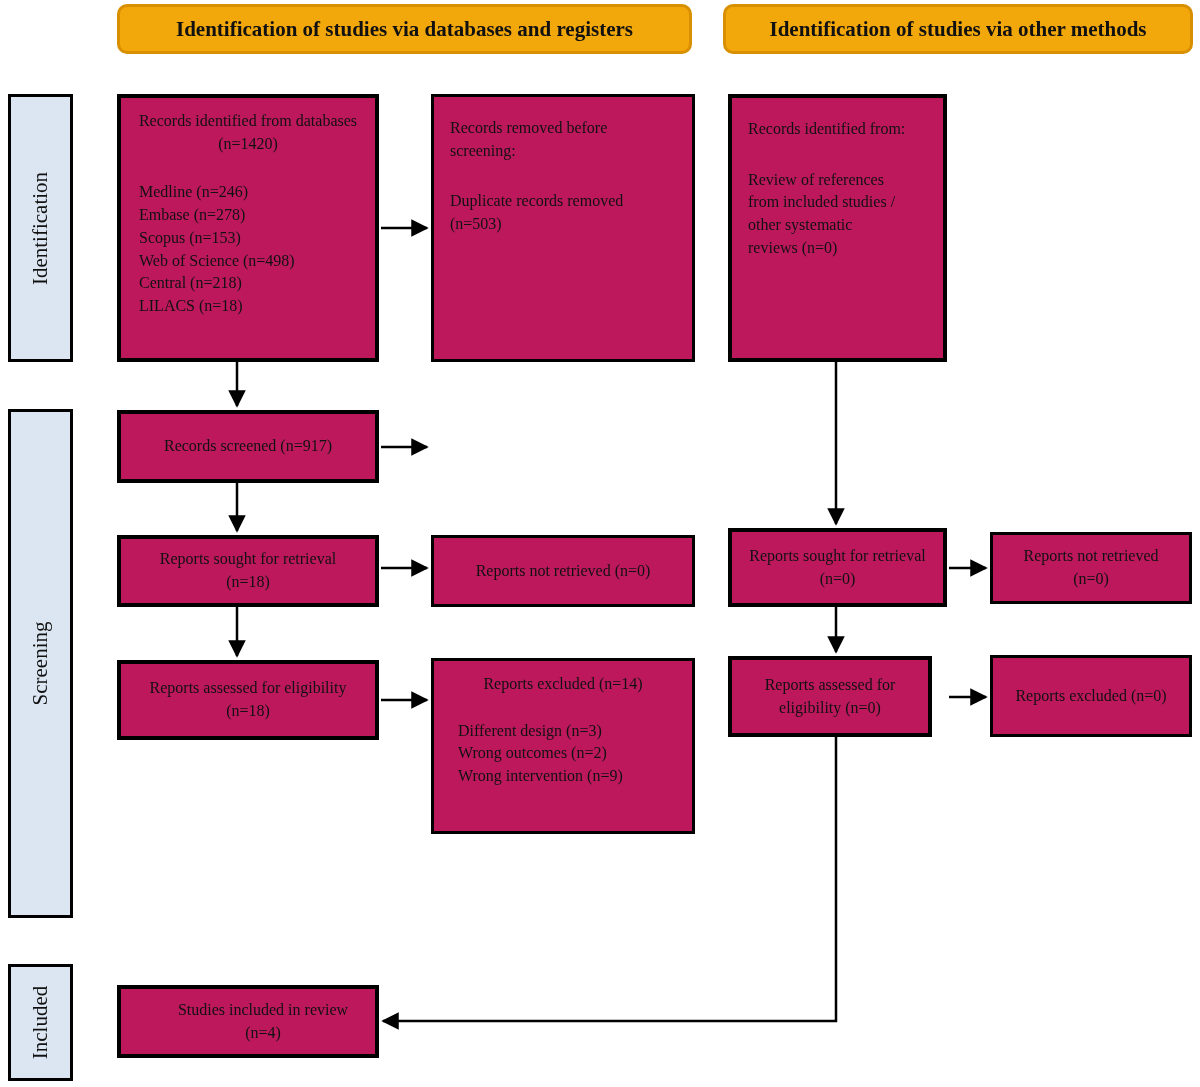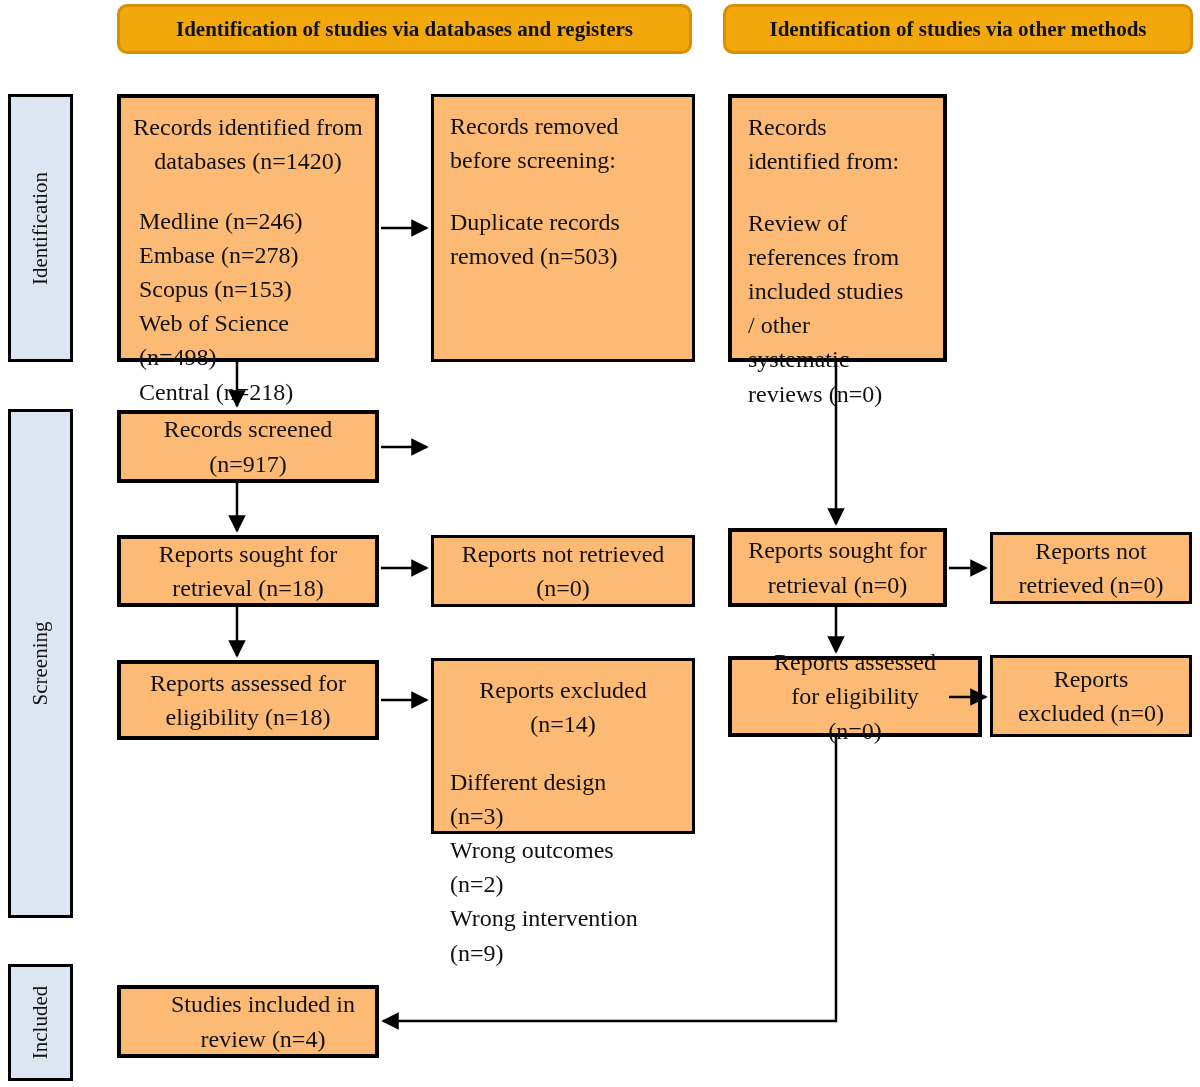--- a/index.html
+++ b/index.html
@@ -16,30 +16,30 @@
     border:3px solid var(--header-border,#D89000); border-radius:10px;
     font-weight:bold; font-size:21px; box-sizing:border-box; padding:0 10px;
   }
   .stage {
     position:absolute; display:flex; align-items:center; justify-content:center;
     background:var(--stage-fill,#DBE6F2); border:3px solid var(--box-border,#000);
     box-sizing:border-box;
   }
   .stage span { transform:rotate(-90deg); white-space:nowrap; font-size:21px; }
   .box {
-    position:absolute; background:#fdba74; border:3px solid var(--box-border,#000);
-    font-size:24px; line-height:1.42; box-sizing:border-box;
+    position:absolute; background:#be185d; border:3px solid var(--box-border,#000);
+    font-size:16px; line-height:1.42; box-sizing:border-box;
   }
   .bw4 { border-width:4px; }
   .center-box { display:flex; align-items:center; justify-content:center; text-align:center; }
   .center-box .txt { display:block; margin:4px auto; }
   .box-title { text-align:center; padding:12px 12px 0; }
   .box-title .txt { display:block; margin:0 auto; }
   .box-list { padding:26px 6px 0 18px; text-align:left; }
-  .para-block { padding:12px 0 0 16px; text-align:left; }
+  .para-block { padding:20px 0 0 16px; text-align:left; }
   .para { display:block; }
   .para + .para { margin-top:28px; }
   #arrows { position:absolute; left:0; top:0; pointer-events:none; }
 </style>
 </head>
 <body>
 
 <div id="canvas">
 
   <div class="hdr" style="left:723px; top:4px; width:470px; height:50px;">
@@ -98,39 +98,39 @@
 
 
   <div class="box center-box" style="left:431px; top:535px; width:264px; height:72px;">
     <span class="txt" style="max-width:220px;">Reports not retrieved (n=0)</span>
   </div>
 
   <div class="box" style="left:431px; top:658px; width:264px; height:176px;">
     <div class="box-title">
       <span class="txt" style="max-width:185px;">Reports excluded (n=14)</span>
     </div>
-    <div class="box-list" style="padding:24px 34px 0 16px;">
+    <div class="box-list" style="padding:24px 34px 0 24px;">
       <div>Different design (n=3)</div>
       <div>Wrong outcomes (n=2)</div>
       <div>Wrong intervention (n=9)</div>
     </div>
   </div>
 
   <div class="box bw4" style="left:728px; top:94px; width:219px; height:268px;">
     <div class="para-block">
       <span class="para" style="max-width:160px;">Records identified from:</span>
       <span class="para" style="max-width:158px;">Review of references from included studies / other systematic reviews (n=0)</span>
     </div>
   </div>
 
   <div class="box bw4 center-box" style="left:728px; top:528px; width:219px; height:79px;">
     <span class="txt" style="max-width:190px;">Reports sought for retrieval (n=0)</span>
   </div>
 
-  <div class="box bw4 center-box" style="left:728px; top:656px; width:254px; height:81px;">
+  <div class="box bw4 center-box" style="left:728px; top:656px; width:204px; height:81px;">
     <span class="txt" style="max-width:175px;">Reports assessed for eligibility (n=0)</span>
   </div>
 
   <div class="box center-box" style="left:990px; top:532px; width:202px; height:72px;">
     <span class="txt" style="max-width:150px;">Reports not retrieved (n=0)</span>
   </div>
 
   <div class="box center-box" style="left:990px; top:655px; width:202px; height:82px;">
     <span class="txt" style="max-width:165px;">Reports excluded (n=0)</span>
   </div>

